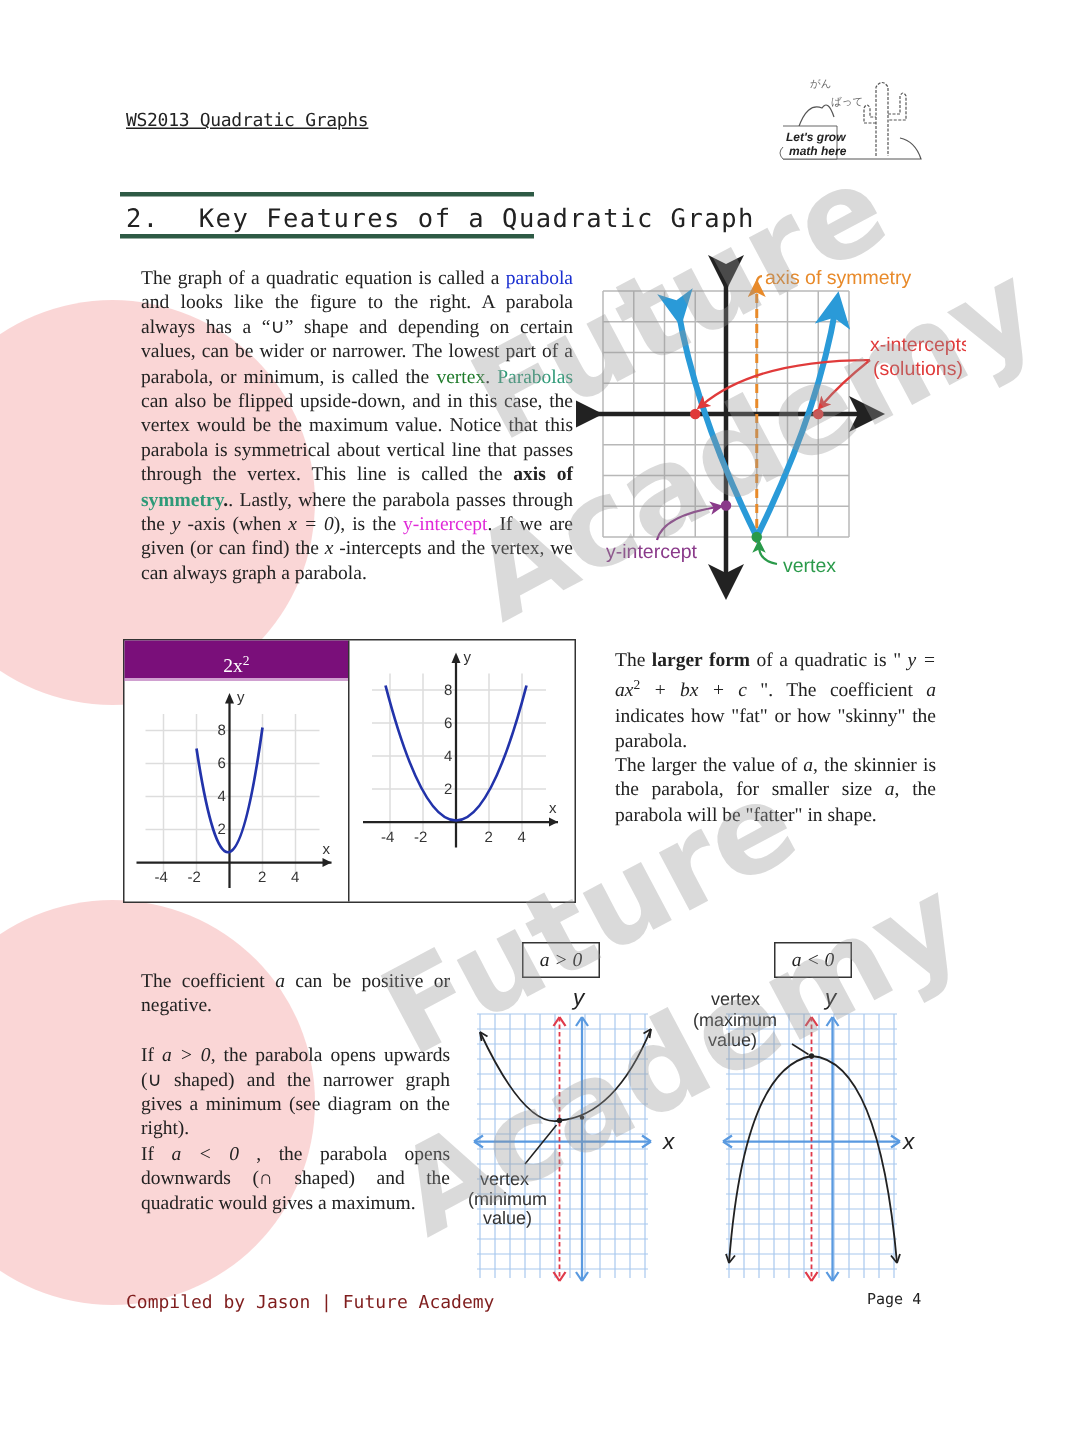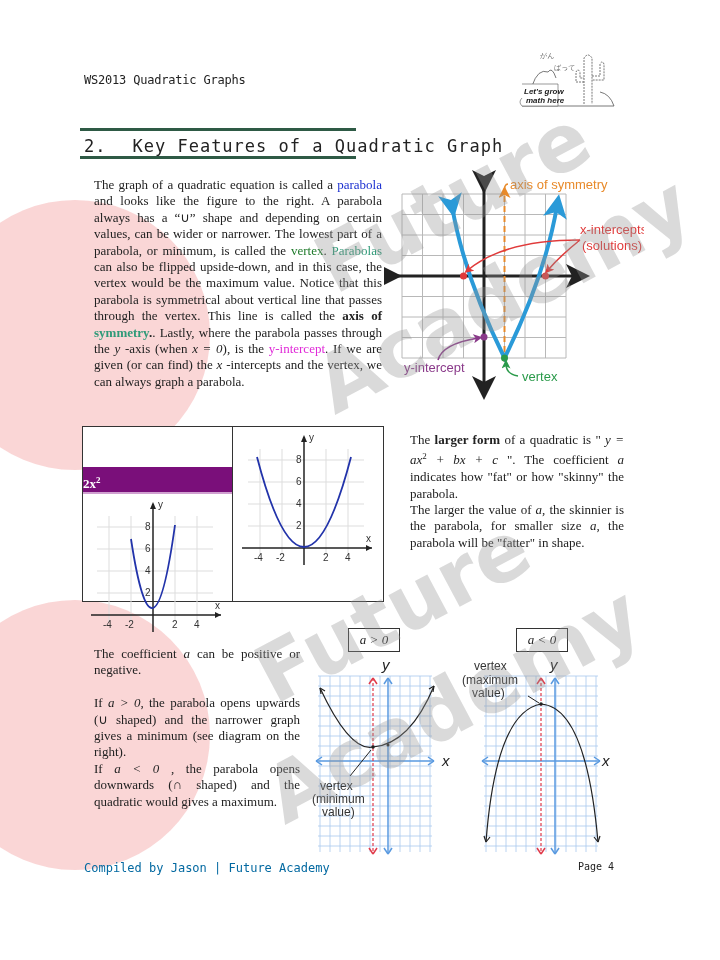--- a/index.html
+++ b/index.html
@@ -1,20 +1,20 @@
 <!DOCTYPE html>
 <html><head>
 <meta charset="utf-8">
 <style>
   * { box-sizing: border-box; margin: 0; padding: 0; }
   html, body { width: 720px; height: 960px; background: #ffffff; overflow: hidden; }
   body { position: relative; font-family: "Liberation Serif", serif; color: #222; }
   .abs { position: absolute; }
   .mono { font-family: "DejaVu Sans Mono", "Liberation Mono", monospace; }
-  .header-title { left: 84px; top: 73px; font-size: 12px; color: #222; letter-spacing: -0.2px; }
+  .header-title { left: 84px; top: 73px; font-size: 12px; color: #222; letter-spacing: -0.2px; text-decoration: underline; }
   .logo { left: 514px; top: 44px; width: 110px; height: 70px; }
   .section-rule { left: 80px; width: 276px; height: 3px; background: #2e5a45; }
   .section-title { left: 84px; top: 136px; font-size: 17px; letter-spacing: 1px; color: #222; }
   .section-title .num { margin-right: 26px; }
   .para { font-size: 13px; line-height: 16.4px; text-align: justify; color: #222; margin-left: 10px; }
   .para .blue { color: #1a2fd0; }
   .para .green { color: #1e7a2a; }
   .para .teal { color: #2f9a78; }
   .para .teal-b { color: #2f9a78; font-weight: bold; }
   .para .magenta { color: #e02ad8; }
@@ -24,24 +24,24 @@
   .p2 { left: 400px; top: 432px; width: 214px; }
   .p3 { left: 84px; top: 646px; width: 206px; }
   .watermark { pointer-events: none; }
   .wm-circle1 { left: -60px; top: 200px; width: 270px; height: 270px; border-radius: 50%; background: rgba(230,70,70,0.22); }
   .wm-circle2 { left: -60px; top: 600px; width: 270px; height: 270px; border-radius: 50%; background: rgba(230,70,70,0.22); }
   .wm-text { font-family: "DejaVu Sans", sans-serif; font-weight: bold; color: rgba(150,150,150,0.35); transform-origin: left top; white-space: nowrap; }
   .table-box { left: 82px; top: 426px; width: 302px; height: 176px; border: 1.5px solid #333; background: #fff; }
   .tcol { position: absolute; top: 0; height: 100%; }
   .tcol.c1 { left: 0; width: 150px; border-right: 1.5px solid #333; }
   .tcol.c2 { left: 151px; width: 149px; }
-  .thead { height: 27px; background: #7a0f7a; color: #fff; font-weight: bold; font-size: 13px; text-align: left; line-height: 27px; border-bottom: 2px solid #d0a0d0; margin-top: 40px; }
+  .thead { height: 27px; background: #7a0f7a; color: #fff; font-weight: normal; font-size: 13px; text-align: center; line-height: 27px; border-bottom: 2px solid #d0a0d0; }
   .thead sup { font-size: 9px; }
   .caption-box { border: 1px solid #333; font-size: 13px; font-style: italic; text-align: center; line-height: 22px; height: 24px; background: #fff; }
-  .footer-left { left: 84px; top: 861px; font-size: 12px; color: #0369a1; }
+  .footer-left { left: 84px; top: 861px; font-size: 12px; color: #7f1d1d; }
   .footer-right { left: 578px; top: 861px; font-size: 10px; color: #222; }
   svg text { font-family: "Liberation Sans", sans-serif; }
 </style>
 </head>
 <body>
 
 <div class="abs watermark wm-circle1"></div>
 <div class="abs watermark wm-circle2"></div>
 
 <div class="abs header-title mono">WS2013 Quadratic Graphs</div>

